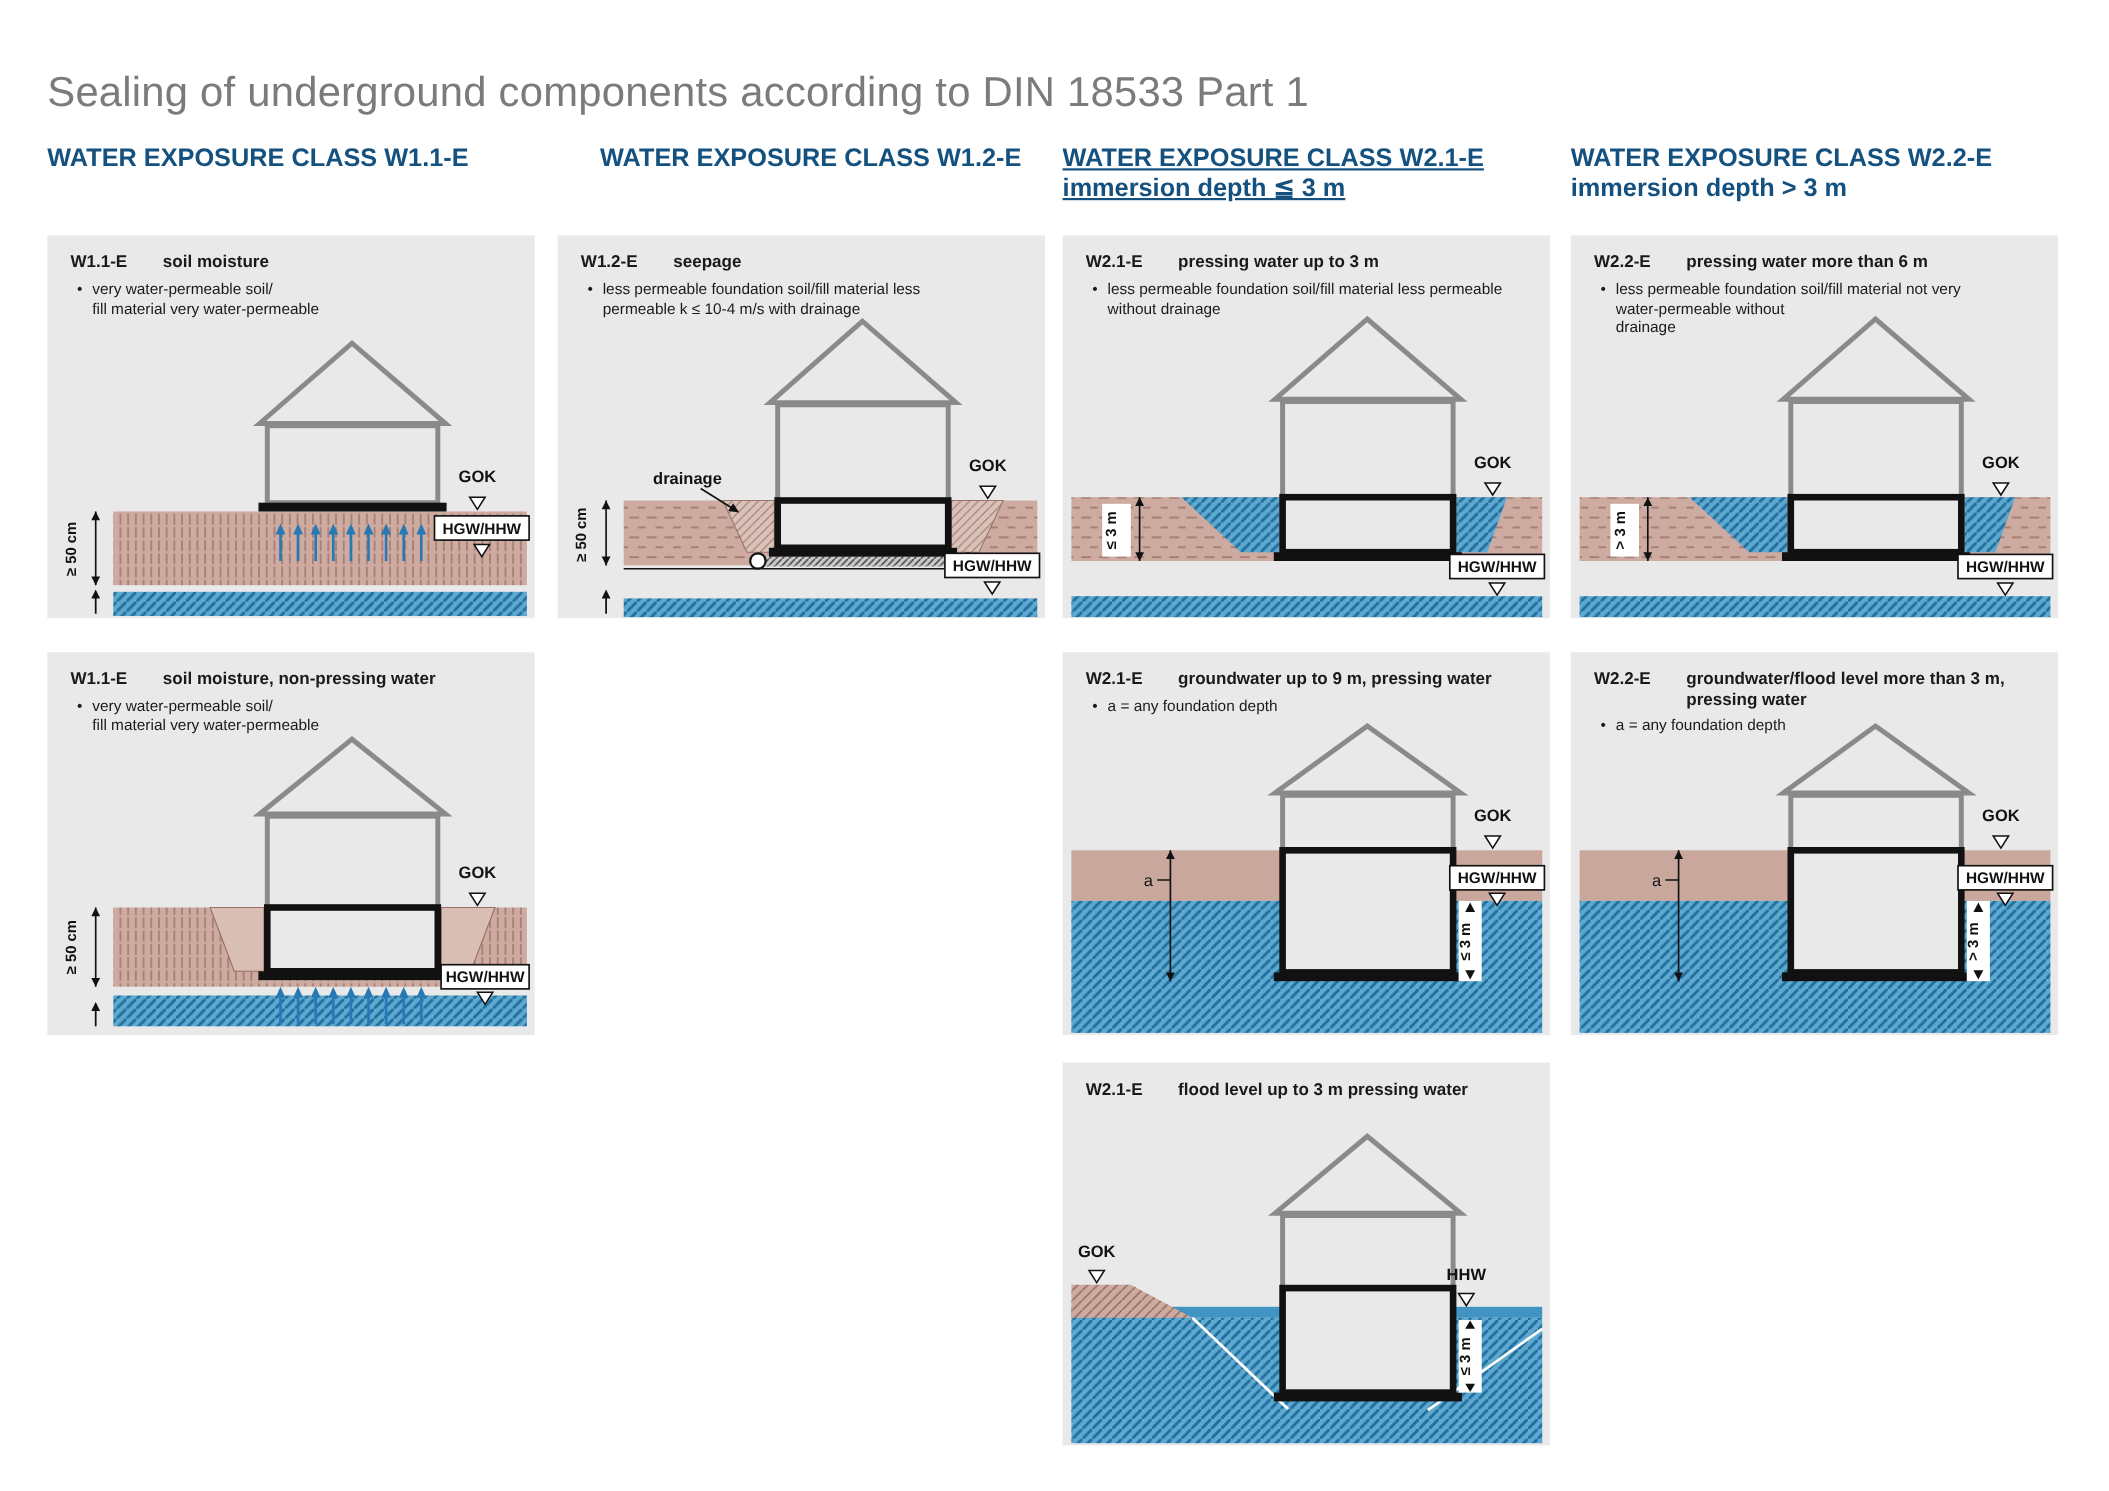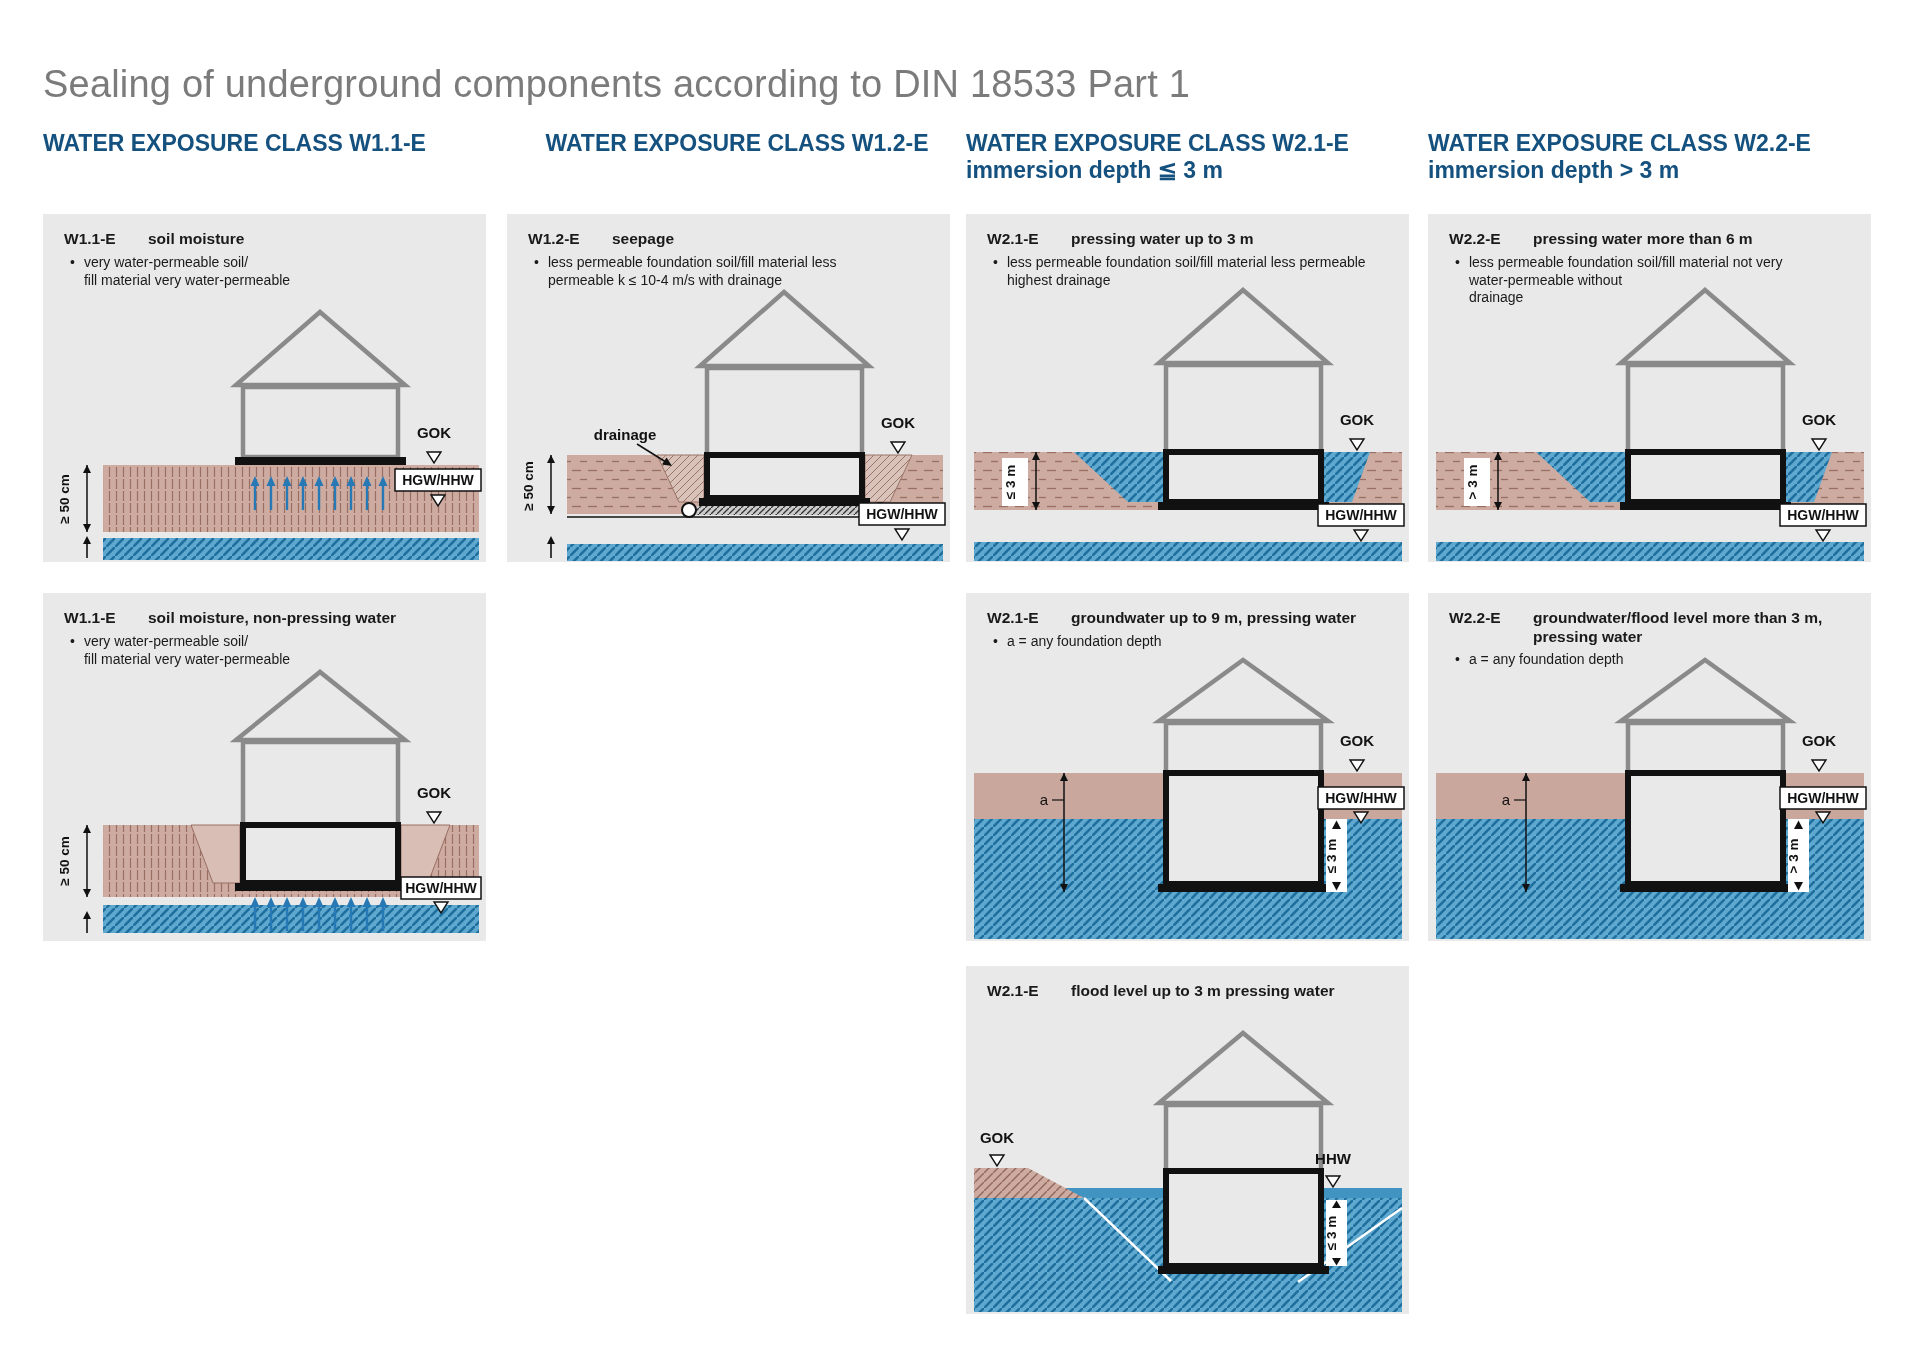--- a/index.html
+++ b/index.html
@@ -82,21 +82,21 @@
   <h1 class="page-title">Sealing of underground components according to DIN 18533 Part 1</h1>
 
   <div class="col-header" style="left:43px;">
     <div>WATER EXPOSURE CLASS W1.1-E</div>
     <div></div>
   </div>
   <div class="col-header" style="left:507px;text-align:center;">
     <div>WATER EXPOSURE CLASS W1.2-E</div>
     <div></div>
   </div>
-  <div class="col-header" style="left:966px;">
+  <div class="col-header" style="left:966px;text-decoration:underline;">
     <div>WATER EXPOSURE CLASS W2.1-E</div>
     <div>immersion depth ≦ 3 m</div>
   </div>
   <div class="col-header" style="left:1428px;">
     <div>WATER EXPOSURE CLASS W2.2-E</div>
     <div>immersion depth &gt; 3 m</div>
   </div>
 
   <section class="panel" style="left:43px; top:214px;">
     <svg class="diagram" viewBox="0 0 443 348" width="443" height="348">
@@ -234,21 +234,21 @@
     </svg>
     <div class="txt">
       <div class="panel-head">
         <span class="code">W2.1-E</span>
         <span class="ptitle">pressing water up to 3 m</span>
       </div>
       <div class="bullet">
         <span class="dot">•</span>
         <span class="blines">
           <span class="bl">less permeable foundation soil/fill material less permeable</span>
-          <span class="bl">highest drainage</span>
+          <span class="bl">without drainage</span>
         </span>
       </div>
     </div>
   </section>
 
   <section class="panel" style="left:1428px; top:214px;">
     <svg class="diagram" viewBox="0 0 443 348" width="443" height="348">
       <rect x="8" y="238" width="428" height="58" fill="url(#soilH)"></rect>
       <rect x="8" y="328" width="428" height="19" fill="url(#waterP)"></rect>
       <polygon points="108,238 197,238 197,288 162,288" fill="url(#waterP)"></polygon>

